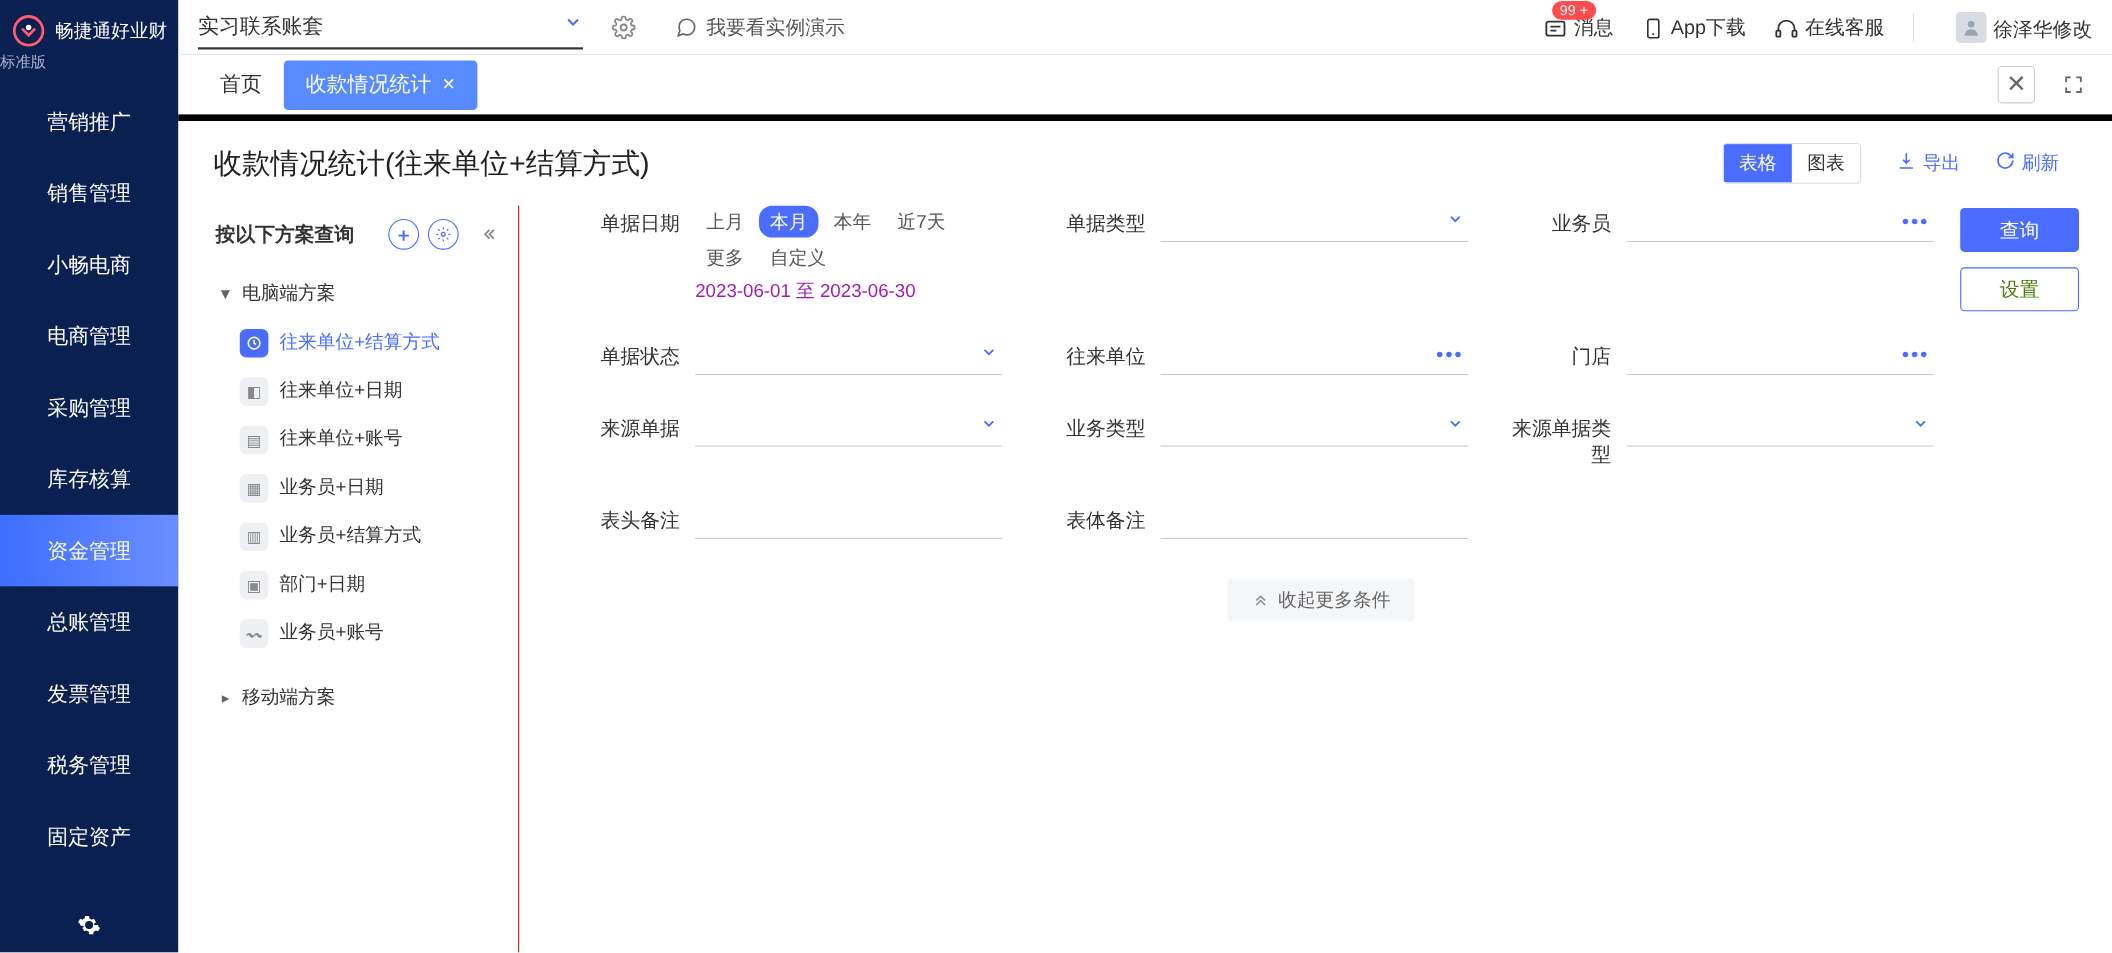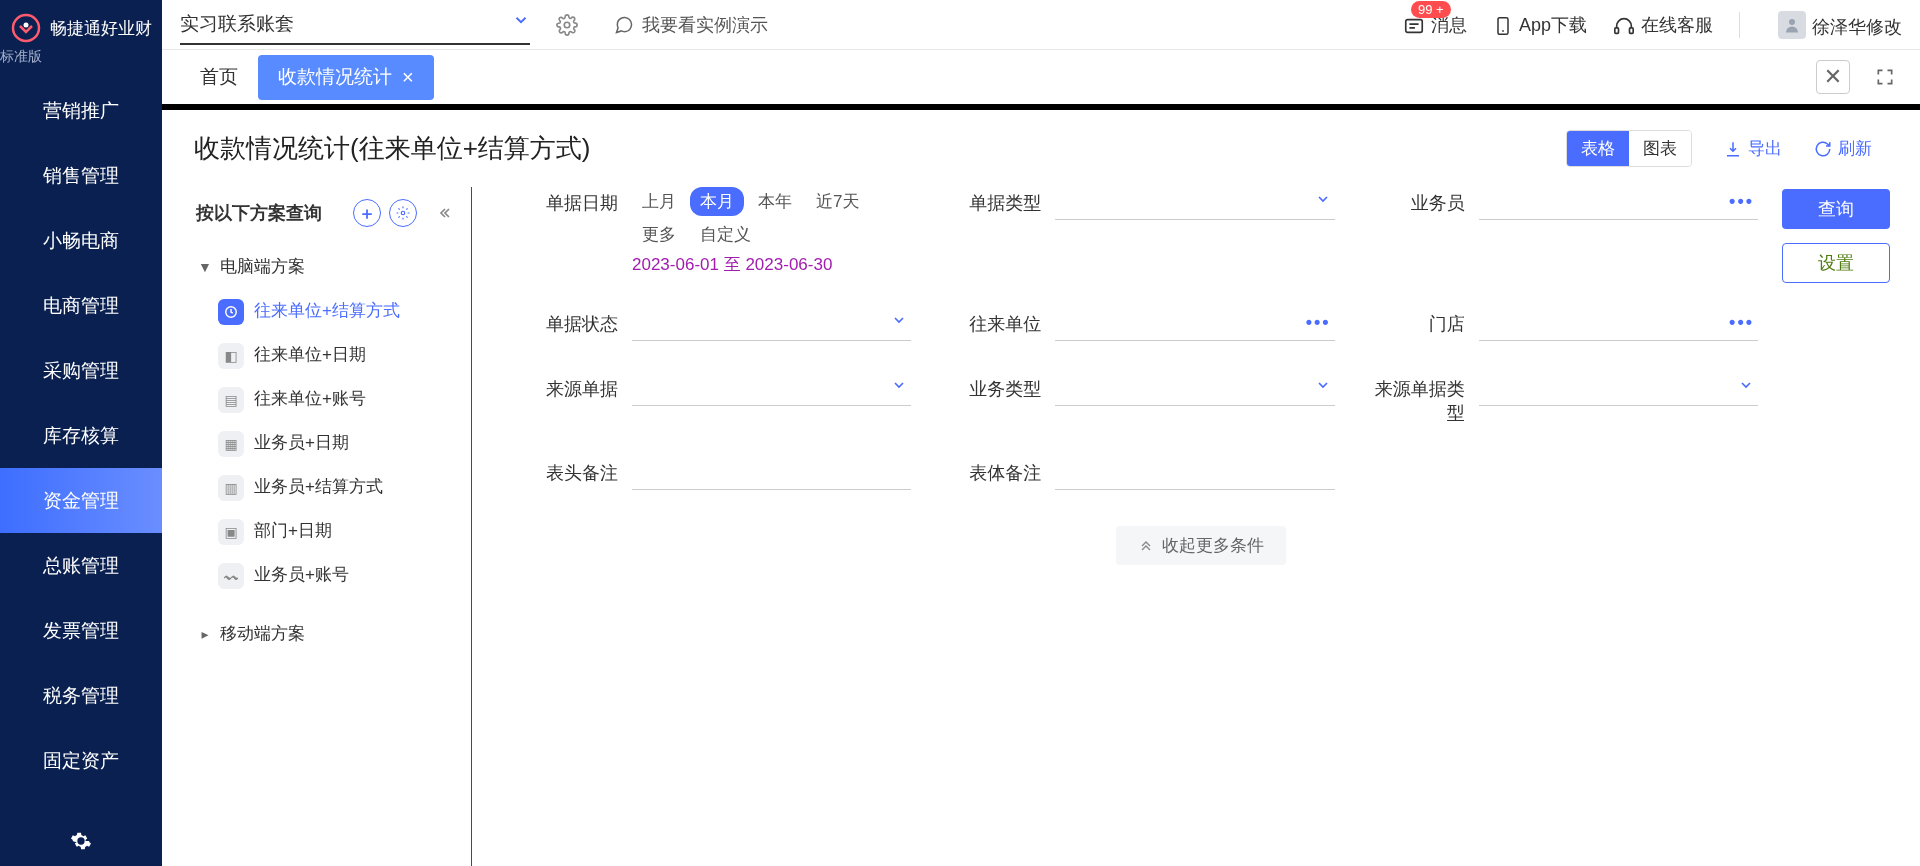--- a/index.html
+++ b/index.html
@@ -29,21 +29,21 @@
 .tab-close{margin-left:10px;font-size:20px}
 .tab-actions{margin-left:auto;display:flex;align-items:center;gap:18px;padding-right:18px}
 .btn-icon{width:34px;height:34px;display:flex;align-items:center;justify-content:center;cursor:pointer;font-size:22px;color:#666;border:1px solid transparent}
 .btn-icon.bordered{border:1px solid #ccc;border-radius:4px}
 .page-header{display:flex;align-items:center;padding:20px 48px 20px 32px}
 .page-title{font-size:26px;color:#222}
 .ph-actions{margin-left:auto;display:flex;align-items:center;gap:4px}
 .toggle-group{display:flex;border:1px solid #ddd;border-radius:4px;overflow:hidden}
 .toggle-btn{padding:6px 14px;font-size:17px;cursor:pointer;background:#fff}
 .toggle-btn.active{background:#4a6cff;color:#fff}
-.link-action{display:flex;align-items:center;gap:6px;color:#4a6cff;font-size:17px;margin-left:28px;cursor:pointer}
+.link-action{display:flex;gap:6px;color:#4a6cff;font-size:17px;margin-left:28px;cursor:pointer}
 .content{flex:1;display:flex;padding:0 0 0 30px;min-height:0}
 .scheme-panel{width:280px;border-right:1px solid #b91c1c;padding:8px 8px 0 0;position:relative}
 .scheme-head{display:flex;align-items:center;padding:4px 4px 14px;font-size:18px;font-weight:600}
 .scheme-head-actions{margin-left:auto;display:flex;gap:8px}
 .circ-btn{width:28px;height:28px;border:1.5px solid #4a6cff;border-radius:50%;display:flex;align-items:center;justify-content:center;color:#4a6cff;cursor:pointer;font-size:17px}
 .collapse{width:28px;height:28px;display:flex;align-items:center;justify-content:center;color:#888;margin-left:6px;cursor:pointer}
 .tree-group{padding:6px 0}
 .tree-head{display:flex;align-items:center;padding:8px 4px;font-size:17px;cursor:pointer}
 .tree-caret{width:18px;display:flex;justify-content:center;color:#666;font-size:14px}
 .tree-list{padding:4px 0 4px 20px}

